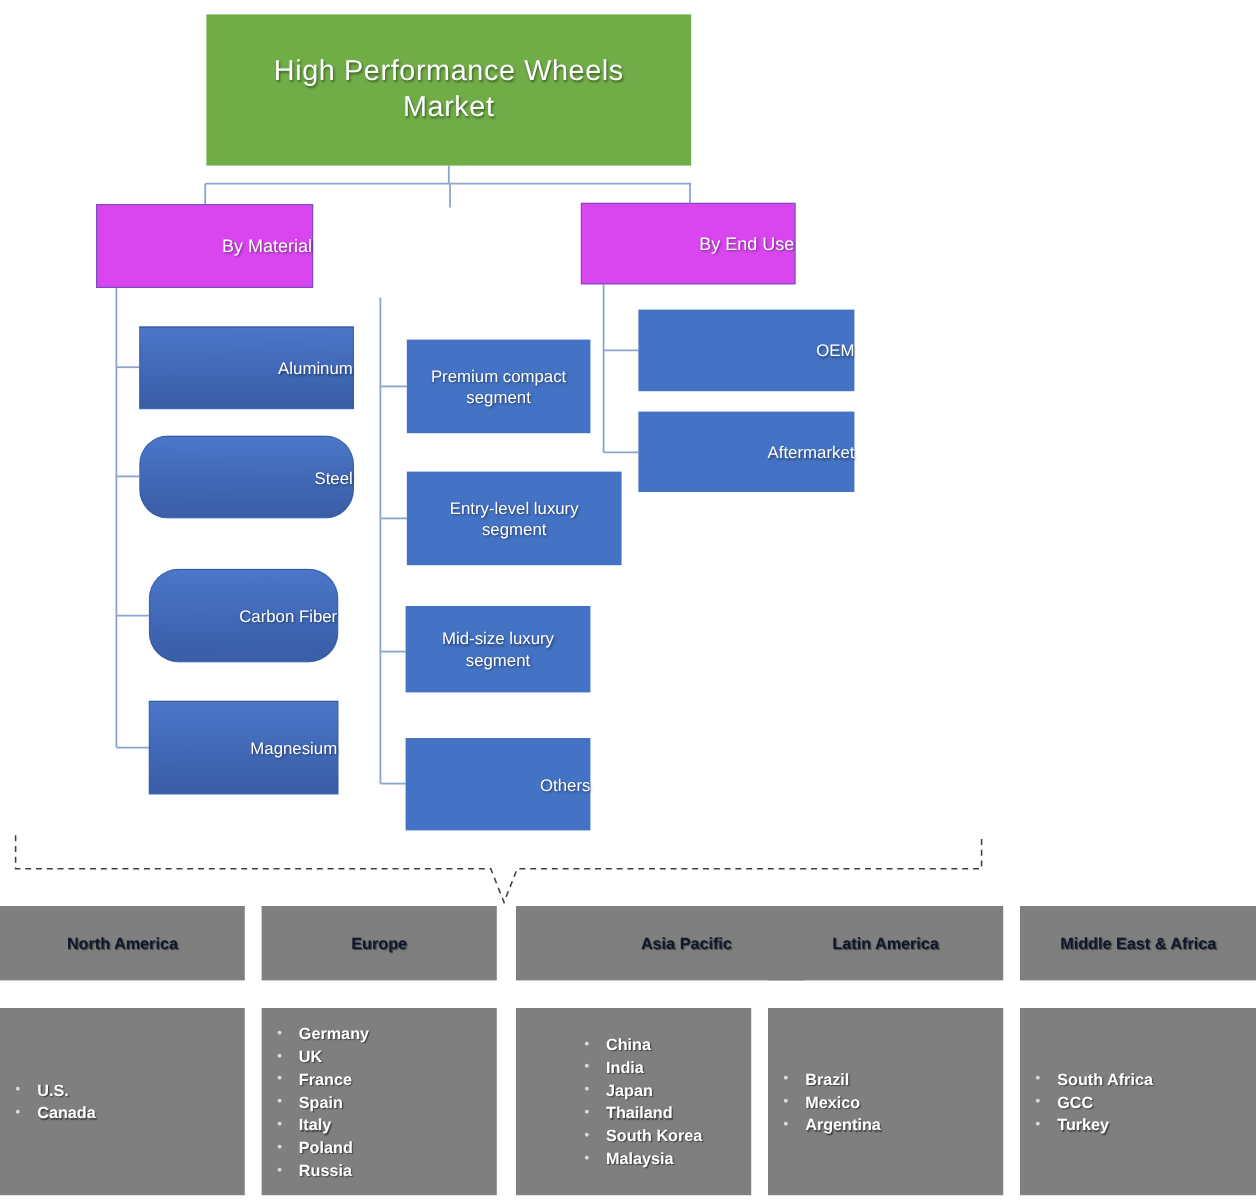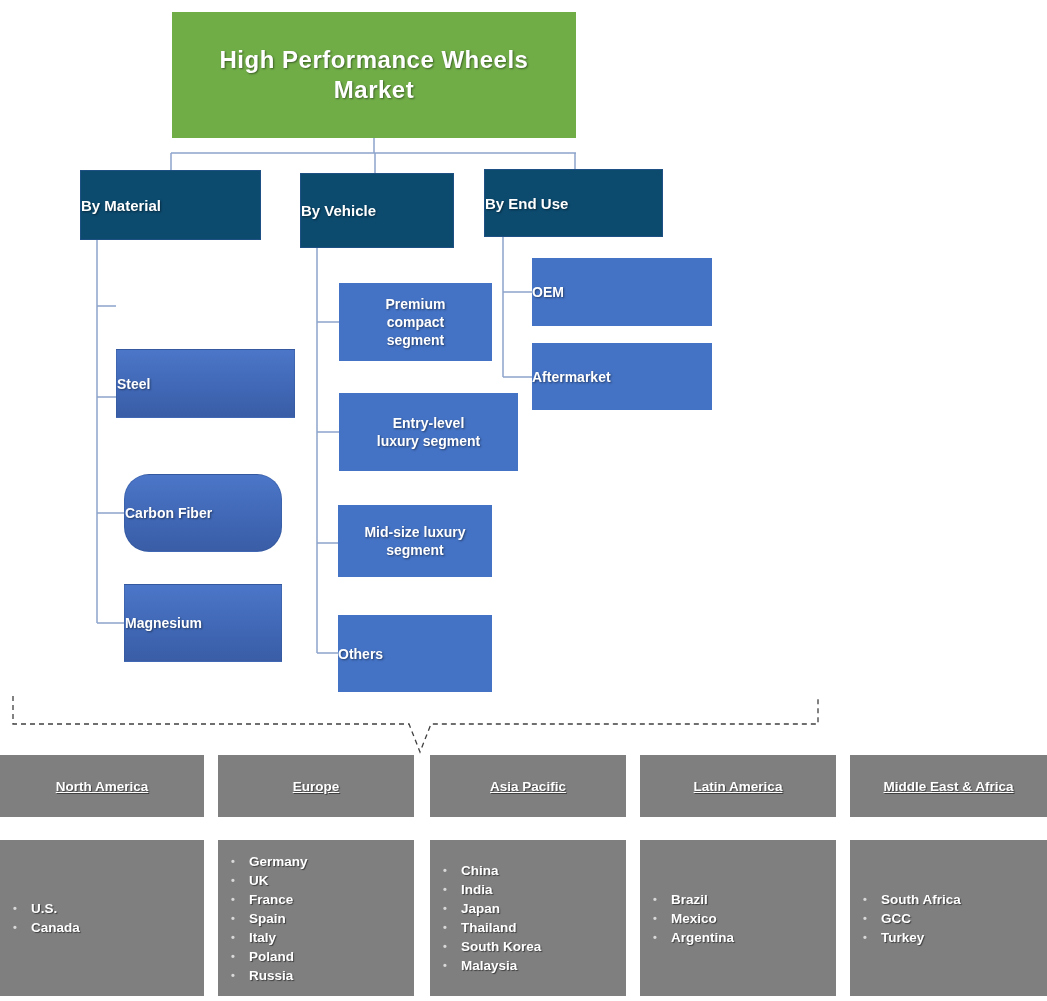--- a/index.html
+++ b/index.html
@@ -3,81 +3,80 @@
 <meta charset="utf-8">
 <style>
   html,body{margin:0;padding:0;background:#ffffff;}
   .stage{
     position:relative;width:1047px;height:1001px;overflow:hidden;
     font-family:"Liberation Sans","DejaVu Sans",sans-serif;
     background:#ffffff;
   }
   .connectors{position:absolute;left:0;top:0;z-index:0;}
   .box{
-    position:absolute;z-index:1;display:flex;align-items:center;justify-content:flex-start;
-    text-align:center;color:#ffffff;font-weight:bold;
+    position:absolute;z-index:1;display:flex;align-items:center;justify-content:flex-end;
+    text-align:center;color:#ffffff;font-weight:normal;
     text-shadow:1px 1px 2px rgba(0,0,0,0.45);
     box-sizing:border-box;
   }
   
   .title-box{
     left:172px;top:12px;width:404px;height:126px;
     background:#70AD47;font-size:24px;line-height:30px;padding:0 20px;
     letter-spacing:0.5px;
   }
   
-  .cat{background:#0c4a6e;border:1px solid rgba(47,85,151,0.55);font-size:15px;}
+  .cat{background:#d946ef;border:1px solid rgba(47,85,151,0.55);font-size:15px;}
   #cat-material{left:80px;top:170px;width:181px;height:70px;}
   #cat-vehicle{left:300px;top:173px;width:154px;height:75px;}
   #cat-enduse{left:484px;top:169px;width:179px;height:68px;}
   
   .node{font-size:14px;line-height:18px;}
   .grad{
     background:linear-gradient(180deg,#4C76C8 0%,#4068B6 55%,#3A5DA6 100%);
     border:1px solid rgba(47,85,151,0.4);
   }
   .flat{background:#4472C4;}
   #n-aluminum{left:116px;top:272px;width:179px;height:69px;}
-  #n-steel{left:116px;top:349px;width:179px;height:69px;}
+  #n-steel{left:116px;top:363px;width:179px;height:69px;border-radius:24px;}
   #n-carbon{left:124px;top:474px;width:158px;height:78px;border-radius:25px;}
   #n-magnesium{left:124px;top:584px;width:158px;height:78px;}
   #n-premium{left:339px;top:283px;width:153px;height:78px;padding:0 20px;}
   #n-entry{left:339px;top:393px;width:179px;height:78px;padding:0 33px;}
   #n-midsize{left:338px;top:505px;width:154px;height:72px;padding:0 17px;}
   #n-others{left:338px;top:615px;width:154px;height:77px;}
   #n-oem{left:532px;top:258px;width:180px;height:68px;}
   #n-aftermarket{left:532px;top:343px;width:180px;height:67px;}
   
   .region-header{
     position:absolute;z-index:1;height:62px;top:755px;background:#7F7F7F;
     display:flex;align-items:center;justify-content:center;
-    color:#ffffff;font-weight:bold;font-size:13.5px;
+    color:#0f172a;font-weight:bold;font-size:13.5px;
     text-shadow:1px 1px 1px rgba(0,0,0,0.5);
-    text-decoration:underline;
   }
   .region-list{
     position:absolute;z-index:1;top:840px;height:156px;background:#7F7F7F;
     box-sizing:border-box;
   }
   .region-list ul{
     list-style:none;margin:0;padding:0;height:100%;
     display:flex;flex-direction:column;justify-content:center;
   }
   .region-list li{
     position:relative;color:#ffffff;font-weight:bold;font-size:13.5px;
     line-height:19px;padding-left:31px;
     text-shadow:1px 1px 1px rgba(0,0,0,0.5);
   }
   .region-list li::before{
     content:"\2022";position:absolute;left:13px;top:0;
     color:#D9D9D9;font-size:11px;text-shadow:none;
   }
   .c0{left:0;width:204px;}
   .c1{left:218px;width:196px;}
-  .c2{left:430px;width:196px;}
+  .c2{left:430px;width:196px;padding-left:44px;}
   .c3{left:640px;width:196px;}
   .c4{left:850px;width:197px;}
 </style>
 </head>
 <body>
 
 <div class="stage">
 
   <svg class="connectors" width="1047" height="1001" viewBox="0 0 1047 1001">
 
@@ -103,23 +102,23 @@
     </g>
 
     <path d="M13 696 V724 H409 L420 752 L431 724 H818 V696" stroke="#404040" stroke-width="1.3" fill="none" stroke-dasharray="5 4"></path>
   </svg>
 
   <div class="box title-box">
     <span>High Performance Wheels Market</span>
   </div>
 
   <div class="box cat" id="cat-material">By Material</div>
-  <div class="box cat" id="cat-vehicle">By Vehicle</div>
   <div class="box cat" id="cat-enduse">By End Use</div>
 
+  <div class="box node grad" id="n-aluminum">Aluminum</div>
   <div class="box node grad" id="n-steel">Steel</div>
   <div class="box node grad" id="n-carbon">Carbon Fiber</div>
   <div class="box node grad" id="n-magnesium">Magnesium</div>
 
   <div class="box node flat" id="n-premium">Premium compact segment</div>
   <div class="box node flat" id="n-entry">Entry-level luxury segment</div>
   <div class="box node flat" id="n-midsize">Mid-size luxury segment</div>
   <div class="box node flat" id="n-others">Others</div>
 
   <div class="box node flat" id="n-oem">OEM</div>

